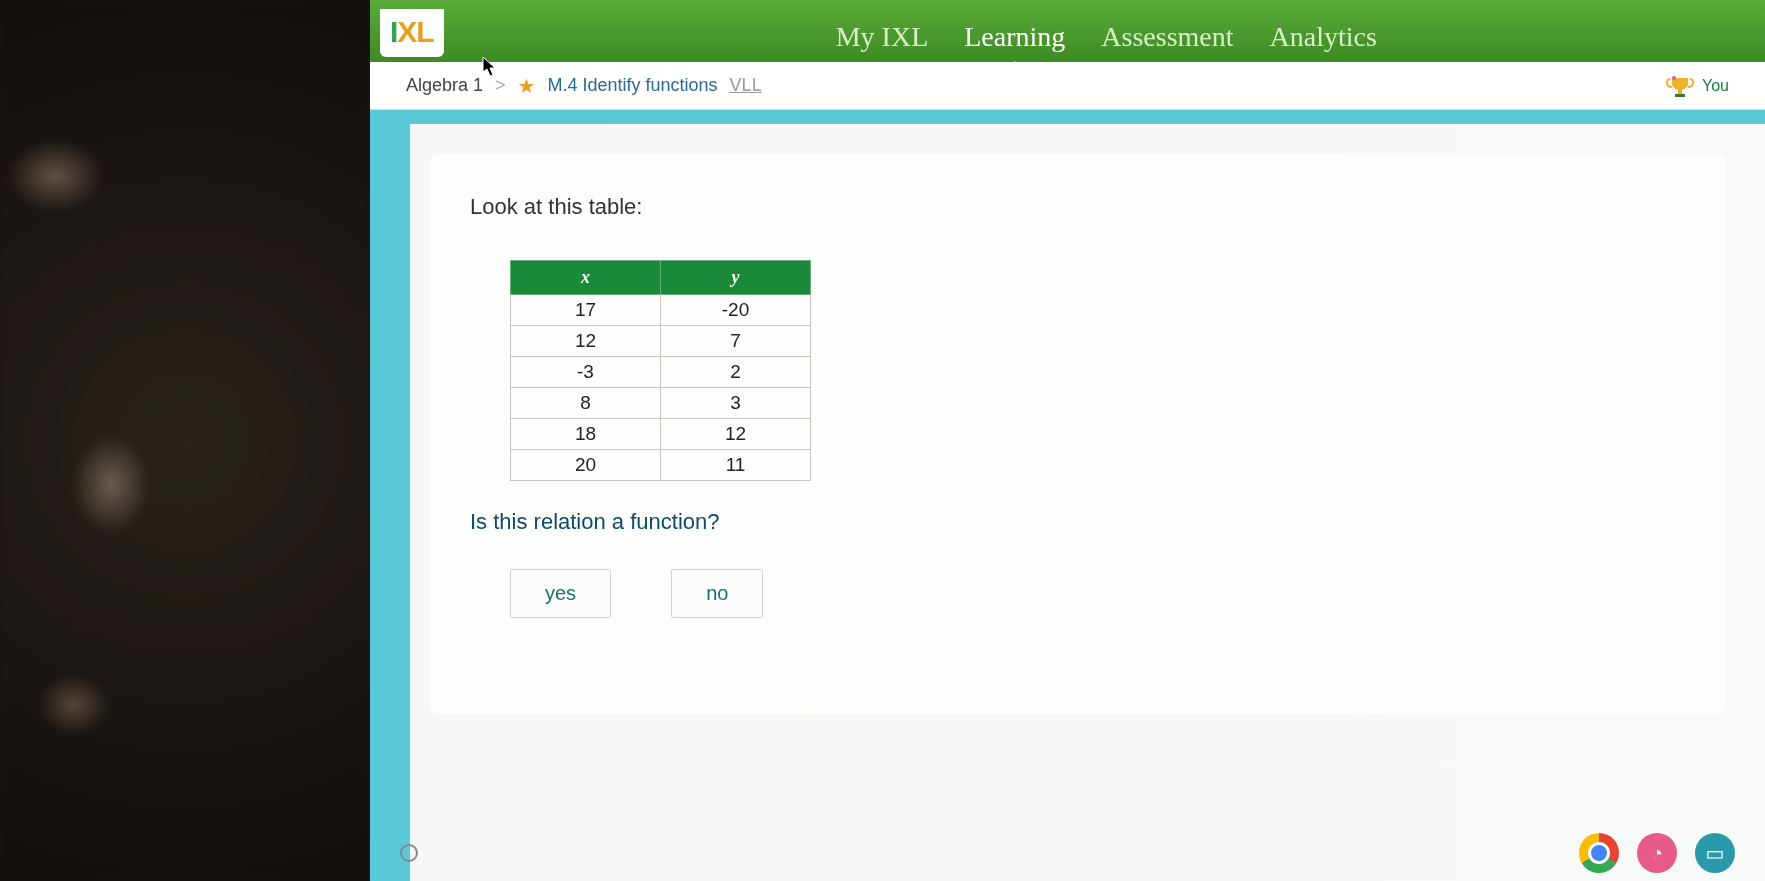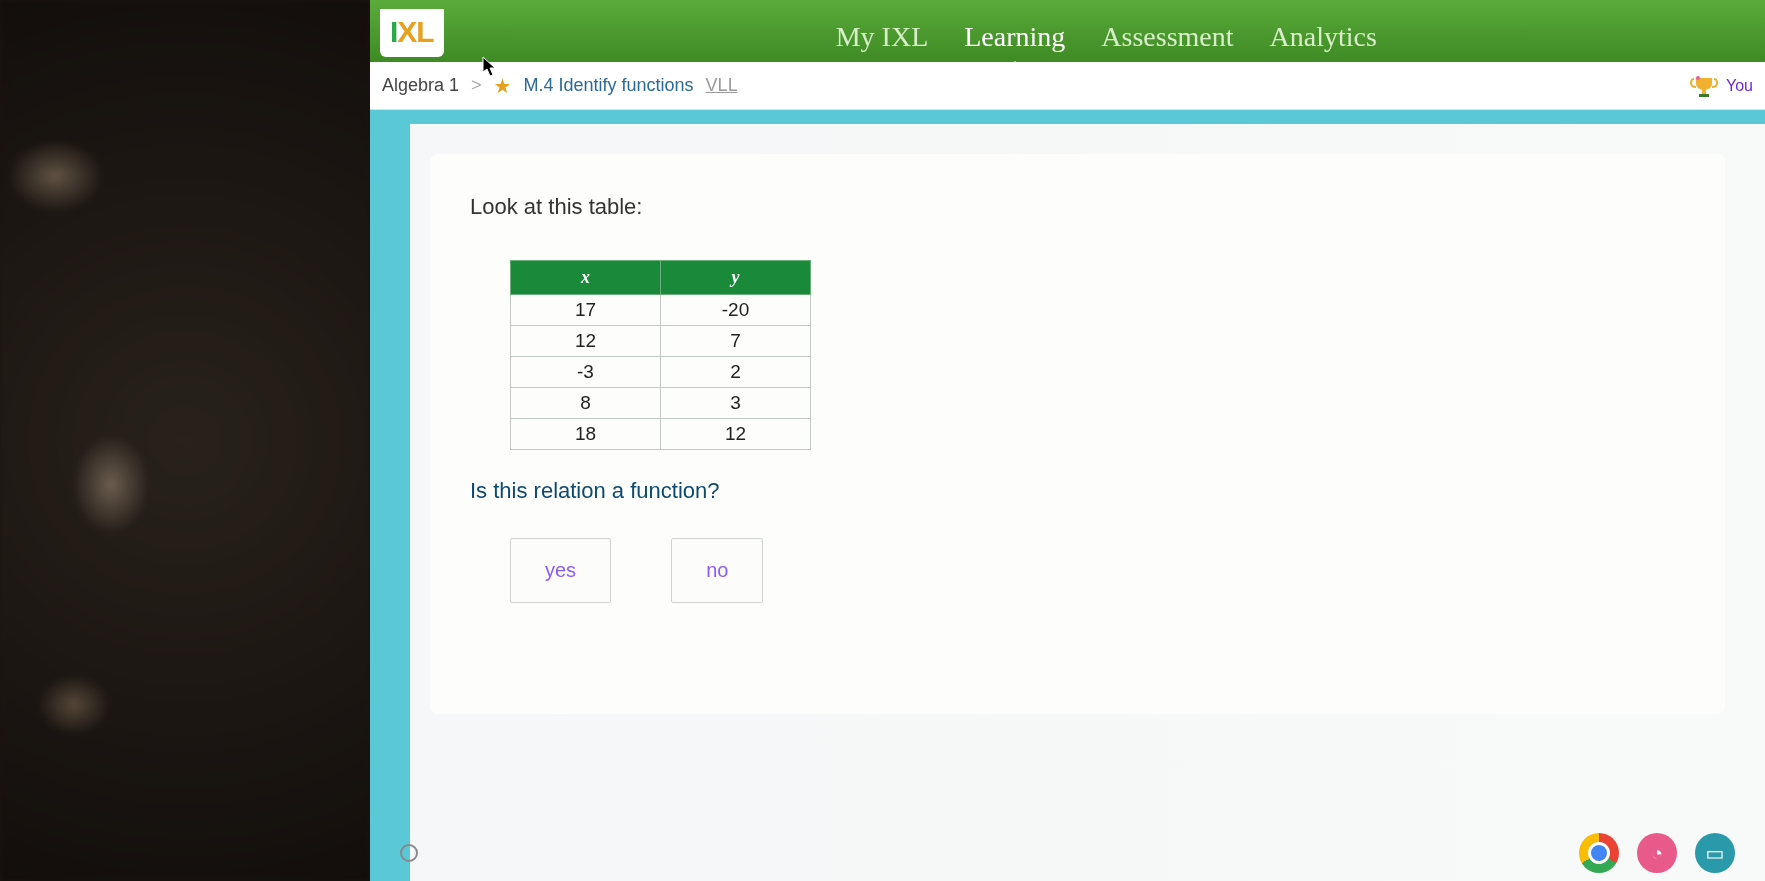--- a/index.html
+++ b/index.html
@@ -68,32 +68,32 @@
     margin-left: -10px;
     border: 10px solid transparent;
     border-bottom-color: #fff;
   }
   
   .breadcrumb {
     background: #fff;
     height: 48px;
     display: flex;
     align-items: center;
-    padding: 0 12px;
+    padding: 0 36px;
     font-size: 18px;
     color: #555;
     border-bottom: 1px solid #e0e0e0;
     gap: 12px;
   }
   .bc-course { color: #444; }
   .bc-sep { color: #aaa; }
   .bc-star { color: #e8a020; font-size: 20px; }
   .bc-skill { color: #2a6a9a; }
   .bc-code { color: #999; text-decoration: underline; }
-  .bc-right { margin-left: auto; display: flex; align-items: center; gap: 8px; color: #6d28d9; font-size: 16px;}
+  .bc-right { margin-left: auto; display: flex; align-items: center; gap: 8px; color: #15803d; font-size: 16px;}
   .trophy { width: 28px; height: 24px; }
   
   .cyan-strip { height: 14px; background: #5bc8d8; }
   
   .work-area {
     flex: 1;
     background: linear-gradient(to right, #5bc8d8 0%, #5bc8d8 40px, #f5f7f8 40px, #f8faf9 100%);
     padding: 30px 40px 20px 60px;
     position: relative;
   }
@@ -129,23 +129,23 @@
     padding: 4px 12px;
     background: #fdfdfb;
     width: 150px;
   }
   
   .question2 { font-size: 22px; color: #0c4a6e; margin-bottom: 34px; }
   .answers { display: flex; gap: 60px; margin-left: 40px; }
   .ans-btn {
     border: 1px solid #d0d4d0;
     background: #fcfdfb;
-    padding: 20px 34px;
+    padding: 12px 34px;
     font-size: 20px;
-    color: #8b5cf6;
+    color: #0f766e;
     cursor: pointer;
     border-radius: 2px;
   }
   
   .shelf {
     position: absolute;
     bottom: 8px;
     left: 0; right: 0;
     display: flex;
     align-items: center;
@@ -239,20 +239,24 @@
               <td>2</td>
             </tr>
           <tr>
               <td>8</td>
               <td>3</td>
             </tr>
           <tr>
               <td>18</td>
               <td>12</td>
             </tr>
+          <tr>
+              <td>20</td>
+              <td>11</td>
+            </tr>
         </tbody>
       </table>
 
       <div class="question2">Is this relation a function?</div>
 
       <div class="answers">
         <button class="ans-btn">yes</button>
         <button class="ans-btn">no</button>
       </div>
     </div>

